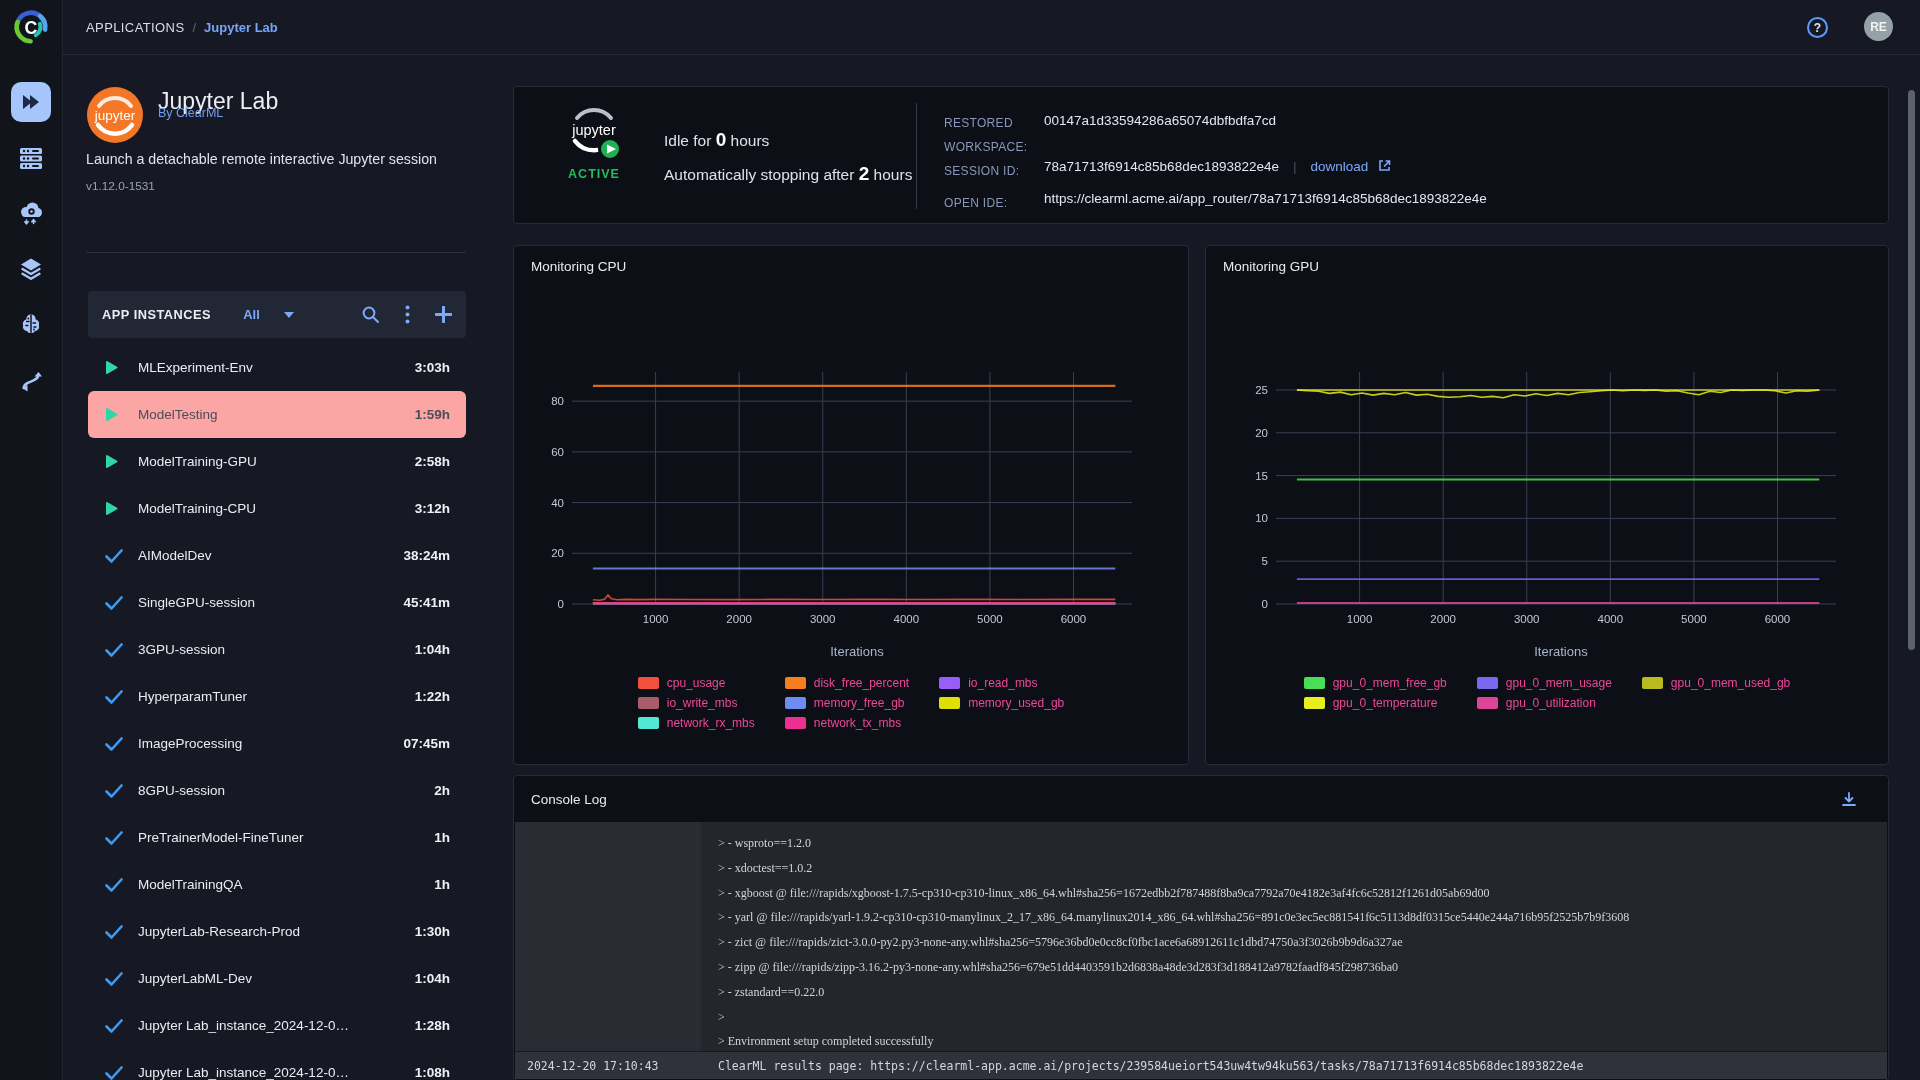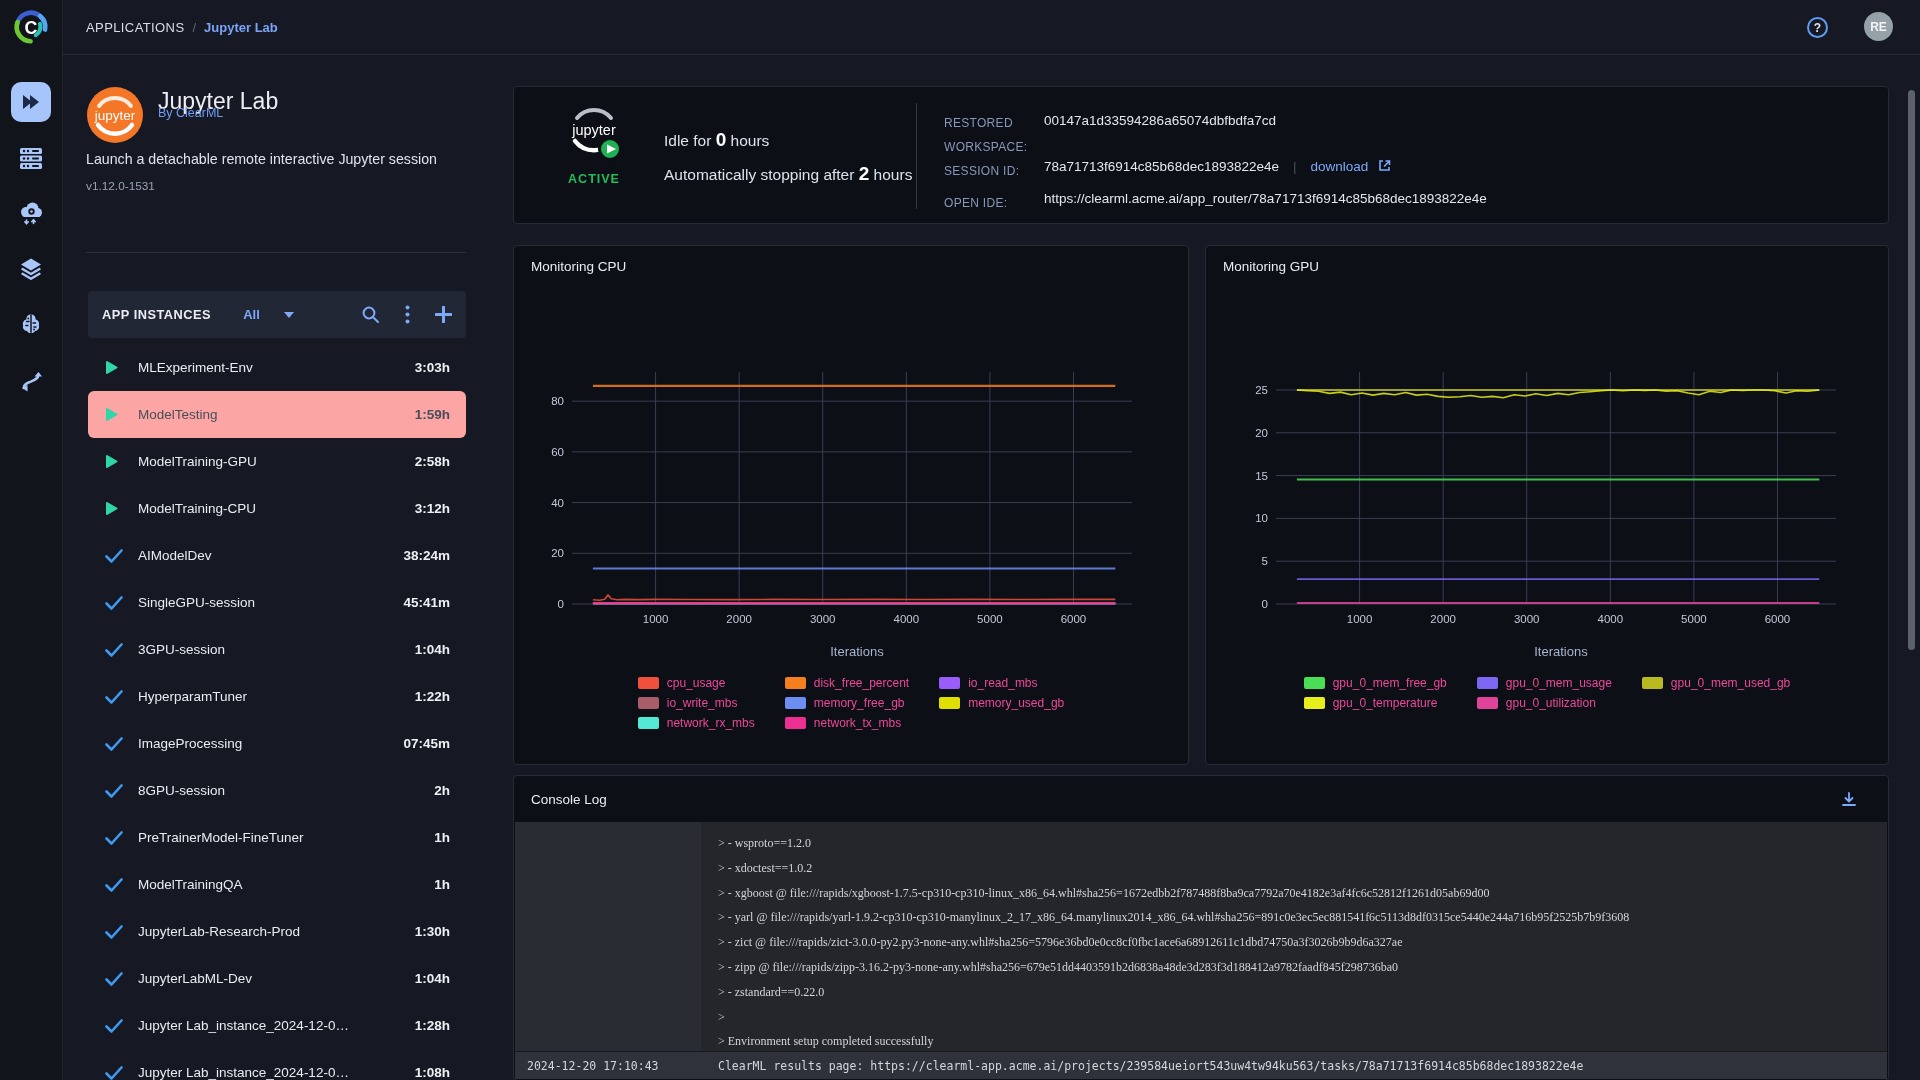--- a/index.html
+++ b/index.html
@@ -40,21 +40,21 @@
   .row.sel{background:#fca5a5;}
   .row.sel .row-name,.row.sel .row-time{color:#4a4e57;}
   
   .card{position:absolute;background:#0d0f16;border:1px solid #262b37;border-radius:4px;box-sizing:border-box;}
   #session-card{left:513px;top:86px;width:1376px;height:138px;}
   #cpu-card{left:513px;top:245px;width:676px;height:520px;}
   #gpu-card{left:1205px;top:245px;width:684px;height:520px;}
   #console-card{left:513px;top:775px;width:1376px;height:306px;}
   
   .sess-logo{position:absolute;left:42px;top:20px;width:76px;text-align:center;}
-  .sess-active{margin-top:5px;font-size:12.5px;font-weight:bold;letter-spacing:1px;color:#21bd5c;}
+  .sess-active{font-size:12.5px;font-weight:bold;letter-spacing:1px;color:#21bd5c;}
   .sess-idle{position:absolute;left:150px;top:42px;font-size:15.5px;color:#dde1ea;}
   .sess-idle .big{font-size:19px;font-weight:bold;color:#fff;}
   .sess-idle .line2{margin-top:12px;}
   .sess-div{position:absolute;left:402px;top:16px;width:1px;height:106px;background:#333845;}
   .sess-field{position:absolute;left:430px;}
   .sess-label{display:inline-block;width:108px;vertical-align:top;font-size:12px;line-height:24px;color:#8a97b9;letter-spacing:.3px;}
   .sess-value{position:absolute;left:530px;font-size:13.5px;color:#e2e6ee;white-space:nowrap;}
   .sess-sep{color:#4a5160;margin:0 14px;}
   .sess-link{color:#7da9f8;cursor:pointer;}
   

